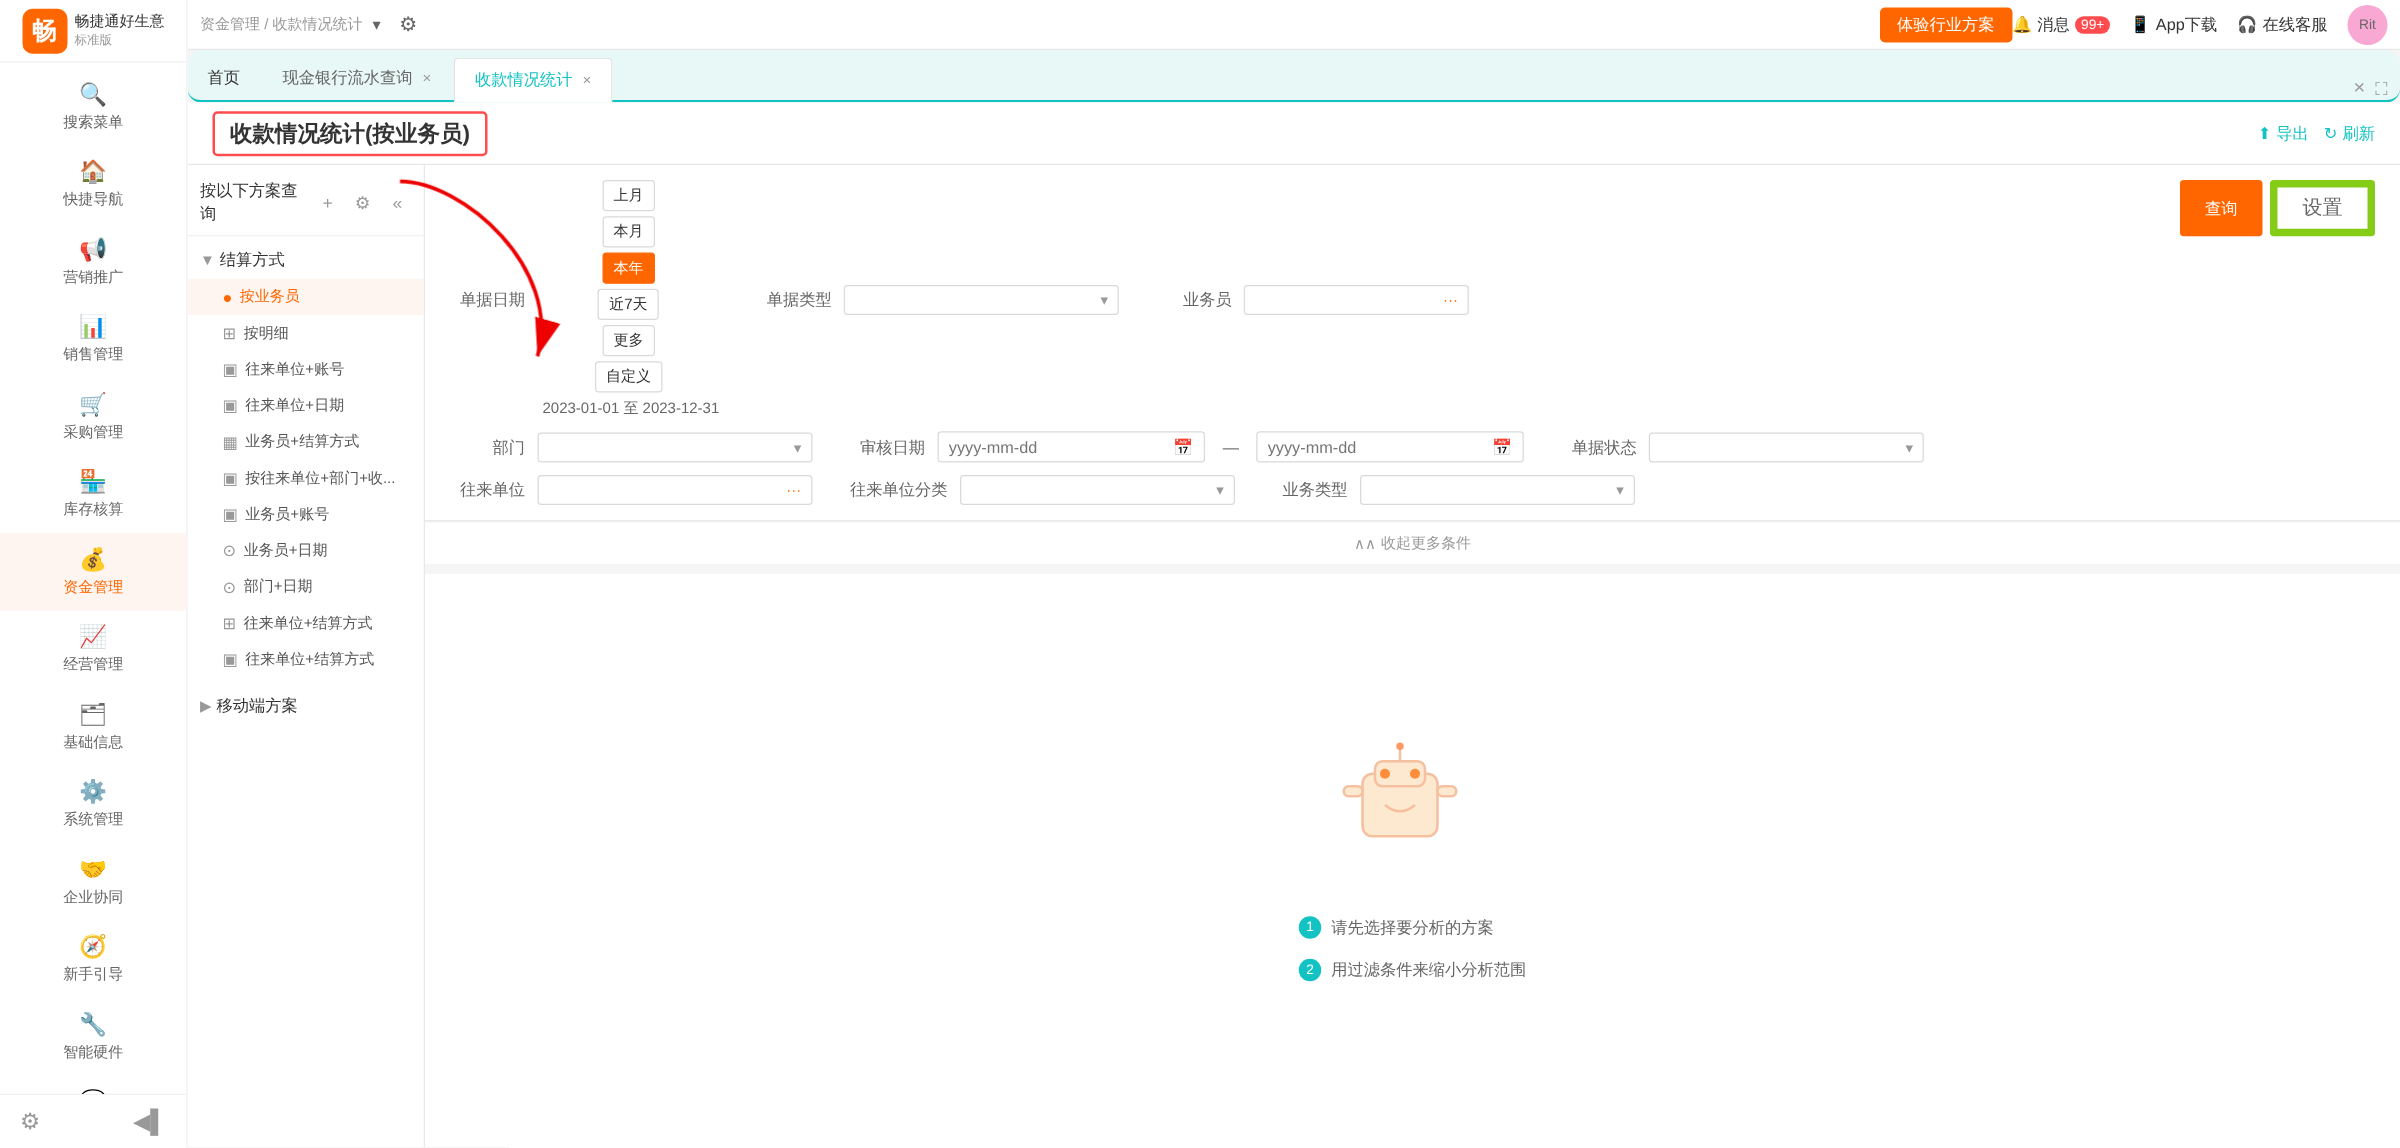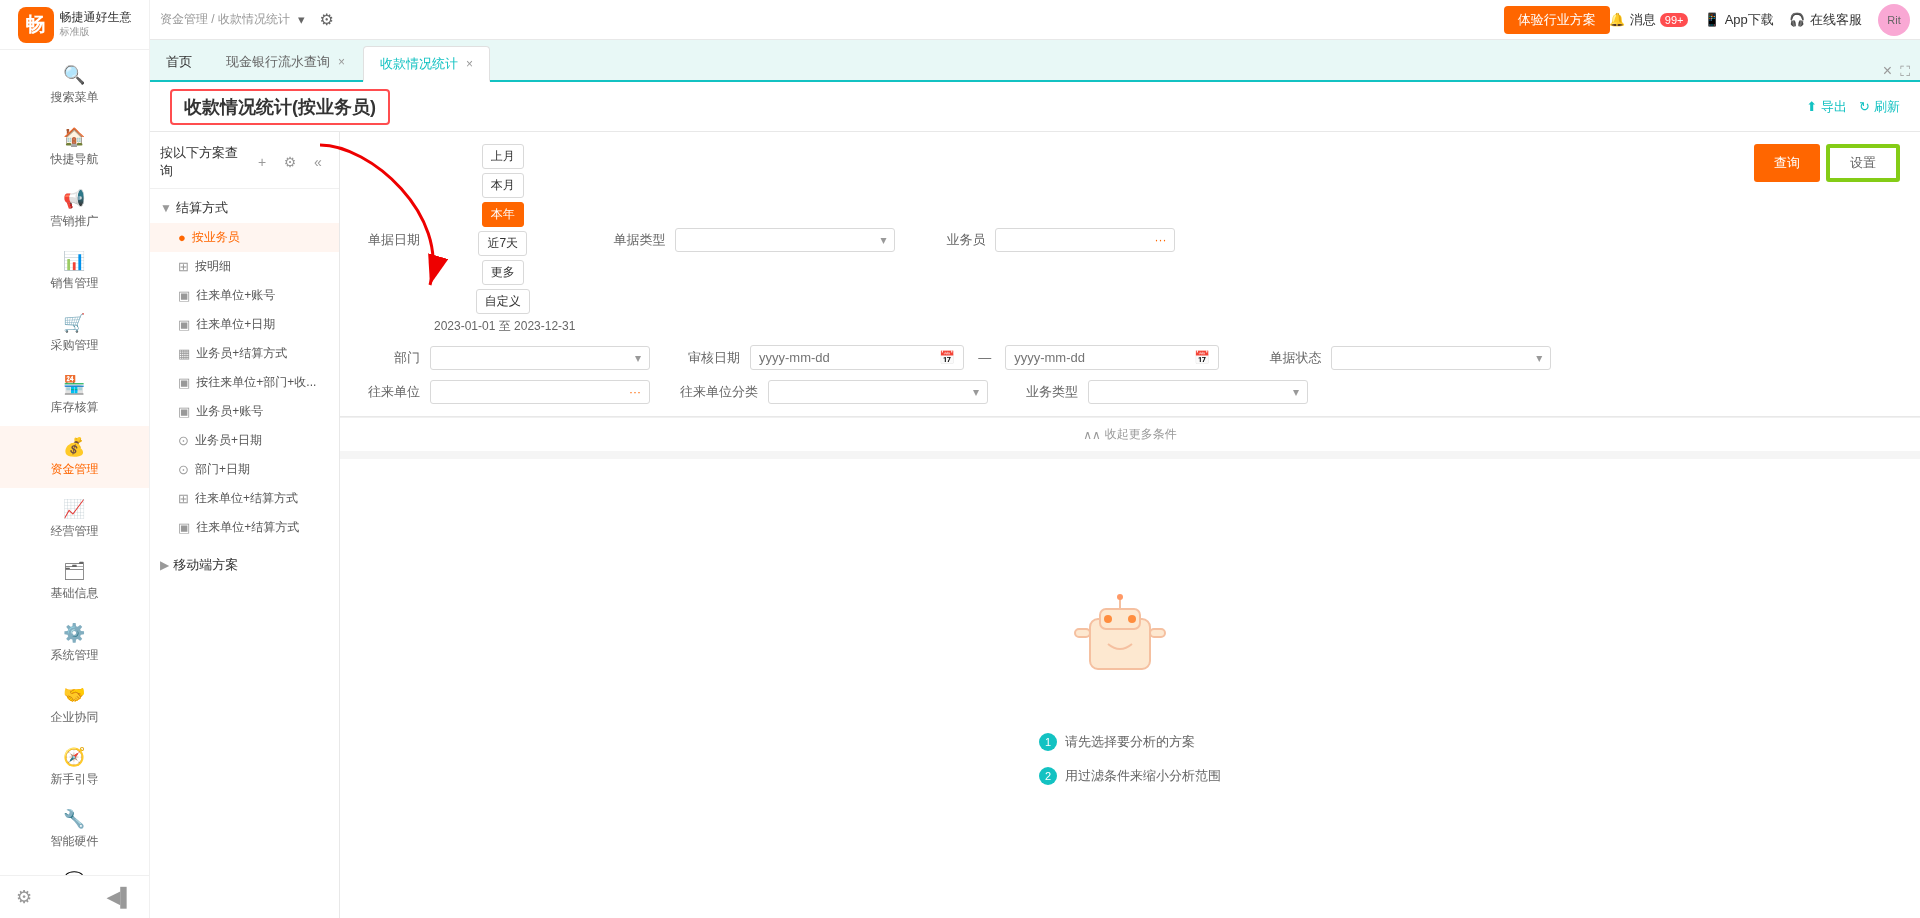--- a/index.html
+++ b/index.html
@@ -94,20 +94,21 @@
     }
 
     
     .tab-bar {
       height: 42px;
       background: #e8f8f6;
       display: flex;
       align-items: flex-end;
       border-bottom: 2px solid #13c2c2;
       padding: 0;
+      border-radius: 11px;
     }
     .tab-item {
       height: 36px; display: flex; align-items: center; padding: 0 16px;
       cursor: pointer; font-size: 13px; color: #666; background: transparent;
       border: none; position: relative; border-radius: 4px 4px 0 0; margin-right: 2px;
     }
     .tab-item.home { color: #333; font-weight: 500; }
     .tab-item.active {
       background: #fff; color: #13c2c2; font-weight: 500; border: 1px solid #e0e0e0;
       border-bottom: 2px solid #fff; margin-bottom: -2px;
@@ -208,22 +209,22 @@
     .more-btn { color: #ff6600; cursor: pointer; font-size: 12px; }
 
     .filter-actions {
       display: flex; flex-direction: row; gap: 6px; margin-left: auto; align-self: flex-start;
     }
     .query-btn {
       background: #ff6600; color: #fff; border: none; border-radius: 3px;
       padding: 6px 20px; cursor: pointer; font-size: 13px;
     }
     .setting-btn {
-      background: #fff; color: #666; border: 4px solid #84cc16; border-radius: 3px;
-      padding: 6px 20px; cursor: pointer; font-size: 13px; text-align: center;
+      background: #fff; color: #666; border: 6px solid #84cc16; border-radius: 3px;
+      padding: 6px 20px; cursor: pointer; font-size: 16px; text-align: center;
     }
 
     .collapse-bar {
       display: flex; align-items: center; justify-content: center;
       padding: 8px 0; color: #999; cursor: pointer; font-size: 12px; gap: 4px;
       background: #fff; border-top: 1px solid #f0f0f0;
     }
 
     
     .empty-state {
@@ -495,21 +496,21 @@
           <div class="filter-input">
             <input type="text" placeholder="yyyy-mm-dd" style="">
             <span class="cal-icon">📅</span>
           </div>
           <span class="filter-divider">—</span>
           <div class="filter-input">
             <input type="text" placeholder="yyyy-mm-dd" style="">
             <span class="cal-icon">📅</span>
           </div>
 
-          <span class="filter-label" style="margin-left:32px;">单据状态</span>
+          <span class="filter-label" style="margin-left:20px;">单据状态</span>
           <div class="filter-select" style="min-width:220px;">
             <span class="select-text"></span>
             <span class="select-arrow">▾</span>
           </div>
         </div>
 
         <div class="filter-row">
           <span class="filter-label">往来单位</span>
           <div class="filter-select" style="min-width:220px;">
             <span class="select-text"></span>

